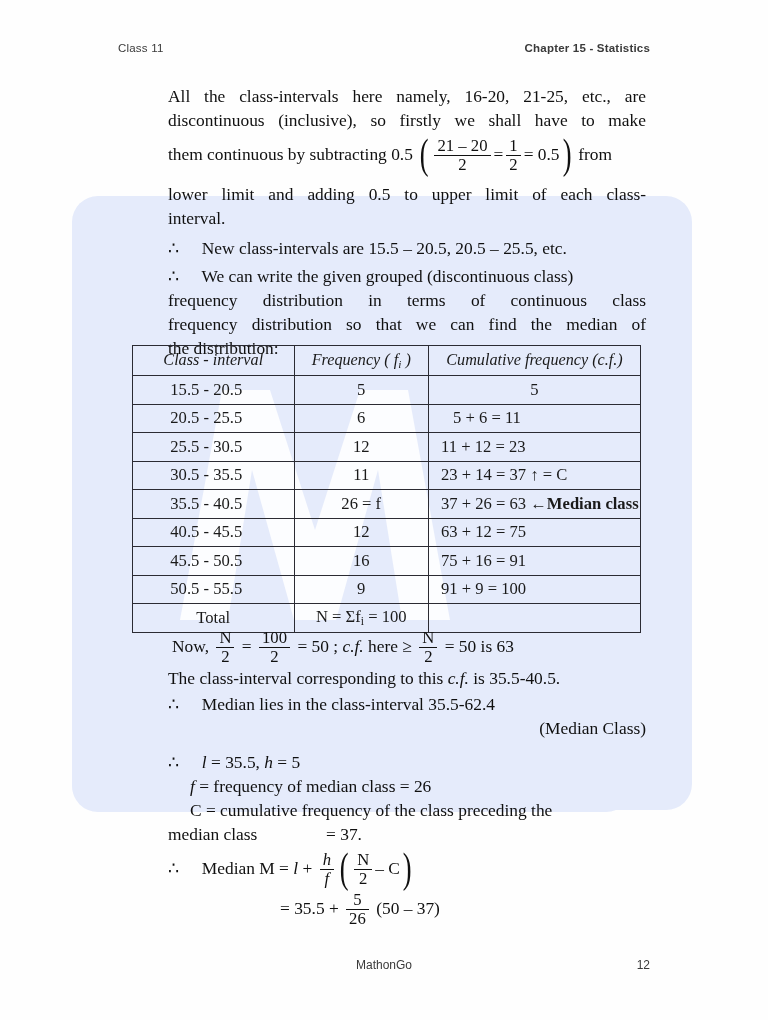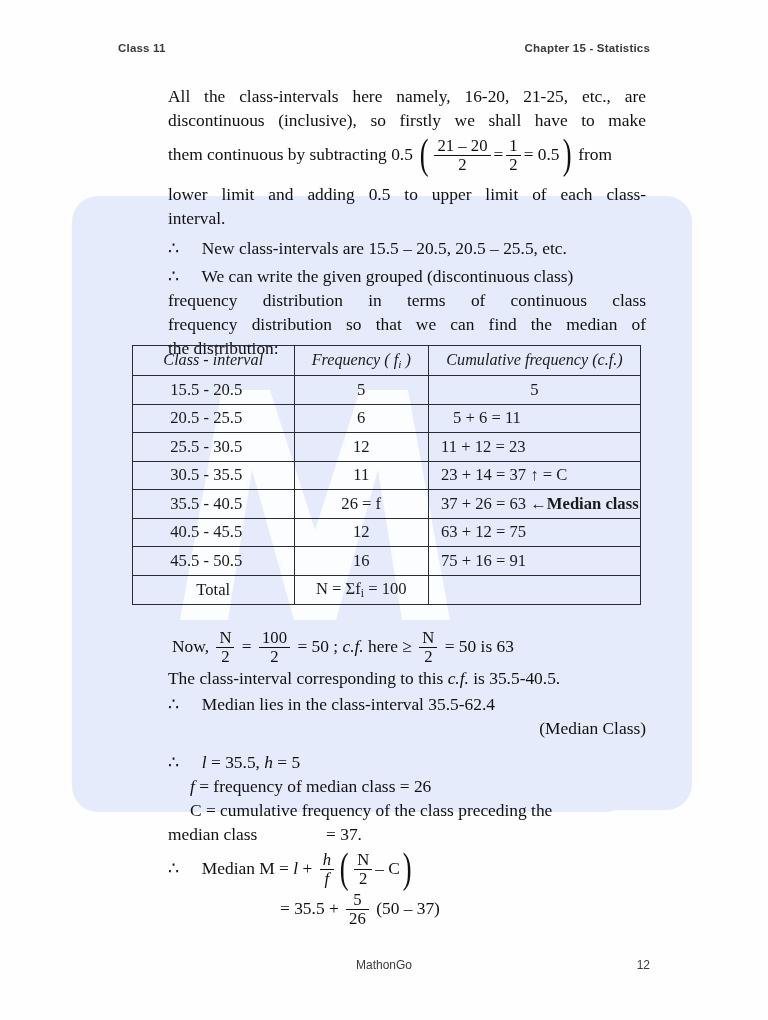--- a/index.html
+++ b/index.html
@@ -65,21 +65,21 @@
     width: 768px;
     height: 18px;
     z-index: 3;
     font-family: "Liberation Sans", sans-serif;
     font-size: 11.5px;
     color: #3a3a3a;
   }
   .hdr-left {
     position: absolute;
     left: 118px; top: 0;
-    font-weight: 700;
+    font-weight: 400;
     letter-spacing: 0.2px;
   }
   .hdr-right {
     position: absolute;
     right: 118px; top: 0;
     font-weight: 600;
     letter-spacing: 0.2px;
   }
 
   
@@ -291,20 +291,25 @@
       </tr>
       <tr>
         <td class="ci">40.5 - 45.5</td>
         <td class="f">12</td>
         <td class="cf">63 + 12 = 75</td>
       </tr>
       <tr>
         <td class="ci">45.5 - 50.5</td>
         <td class="f">16</td>
         <td class="cf">75 + 16 = 91</td>
+      </tr>
+      <tr>
+        <td class="ci">50.5 - 55.5</td>
+        <td class="f">9</td>
+        <td class="cf">91 + 9 = 100</td>
       </tr>
       <tr>
         <td class="total-label">Total</td>
         <td class="total-val"><span>N = Σf</span><span class="sub">i</span><span> = 100</span></td>
         <td class="total-blank"></td>
       </tr>
     </tbody>
   </table>
 
   <div class="content">

